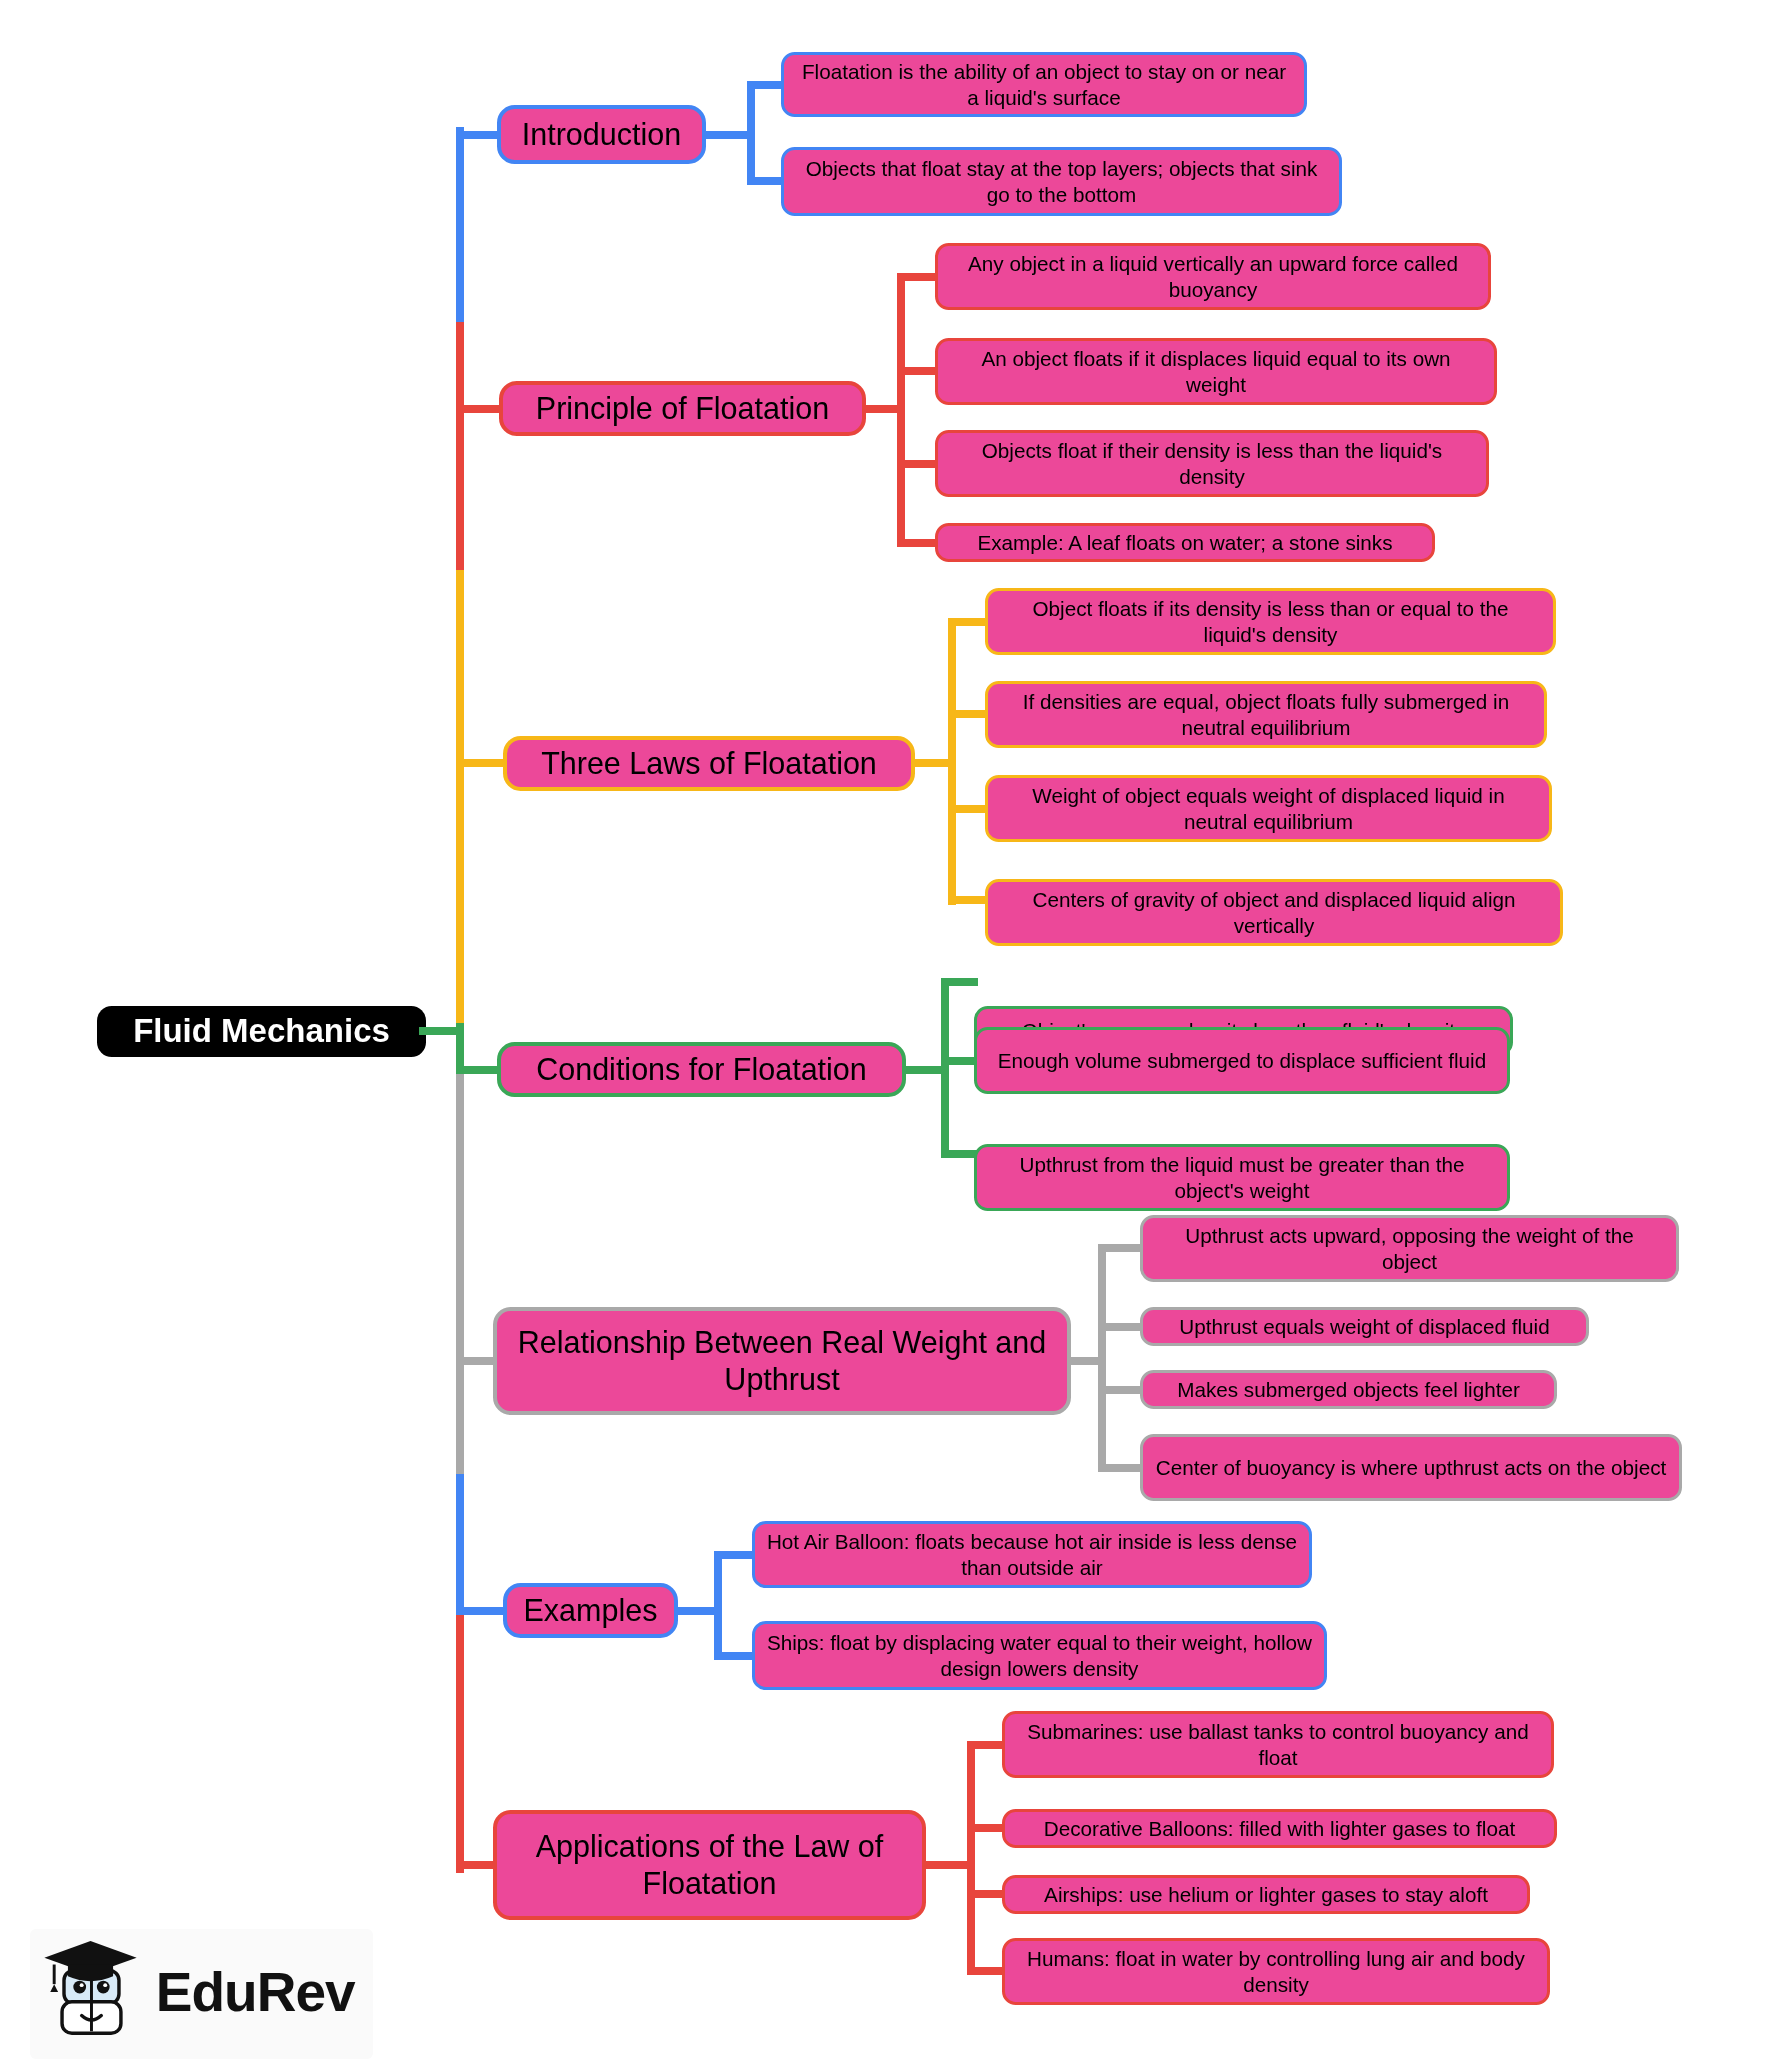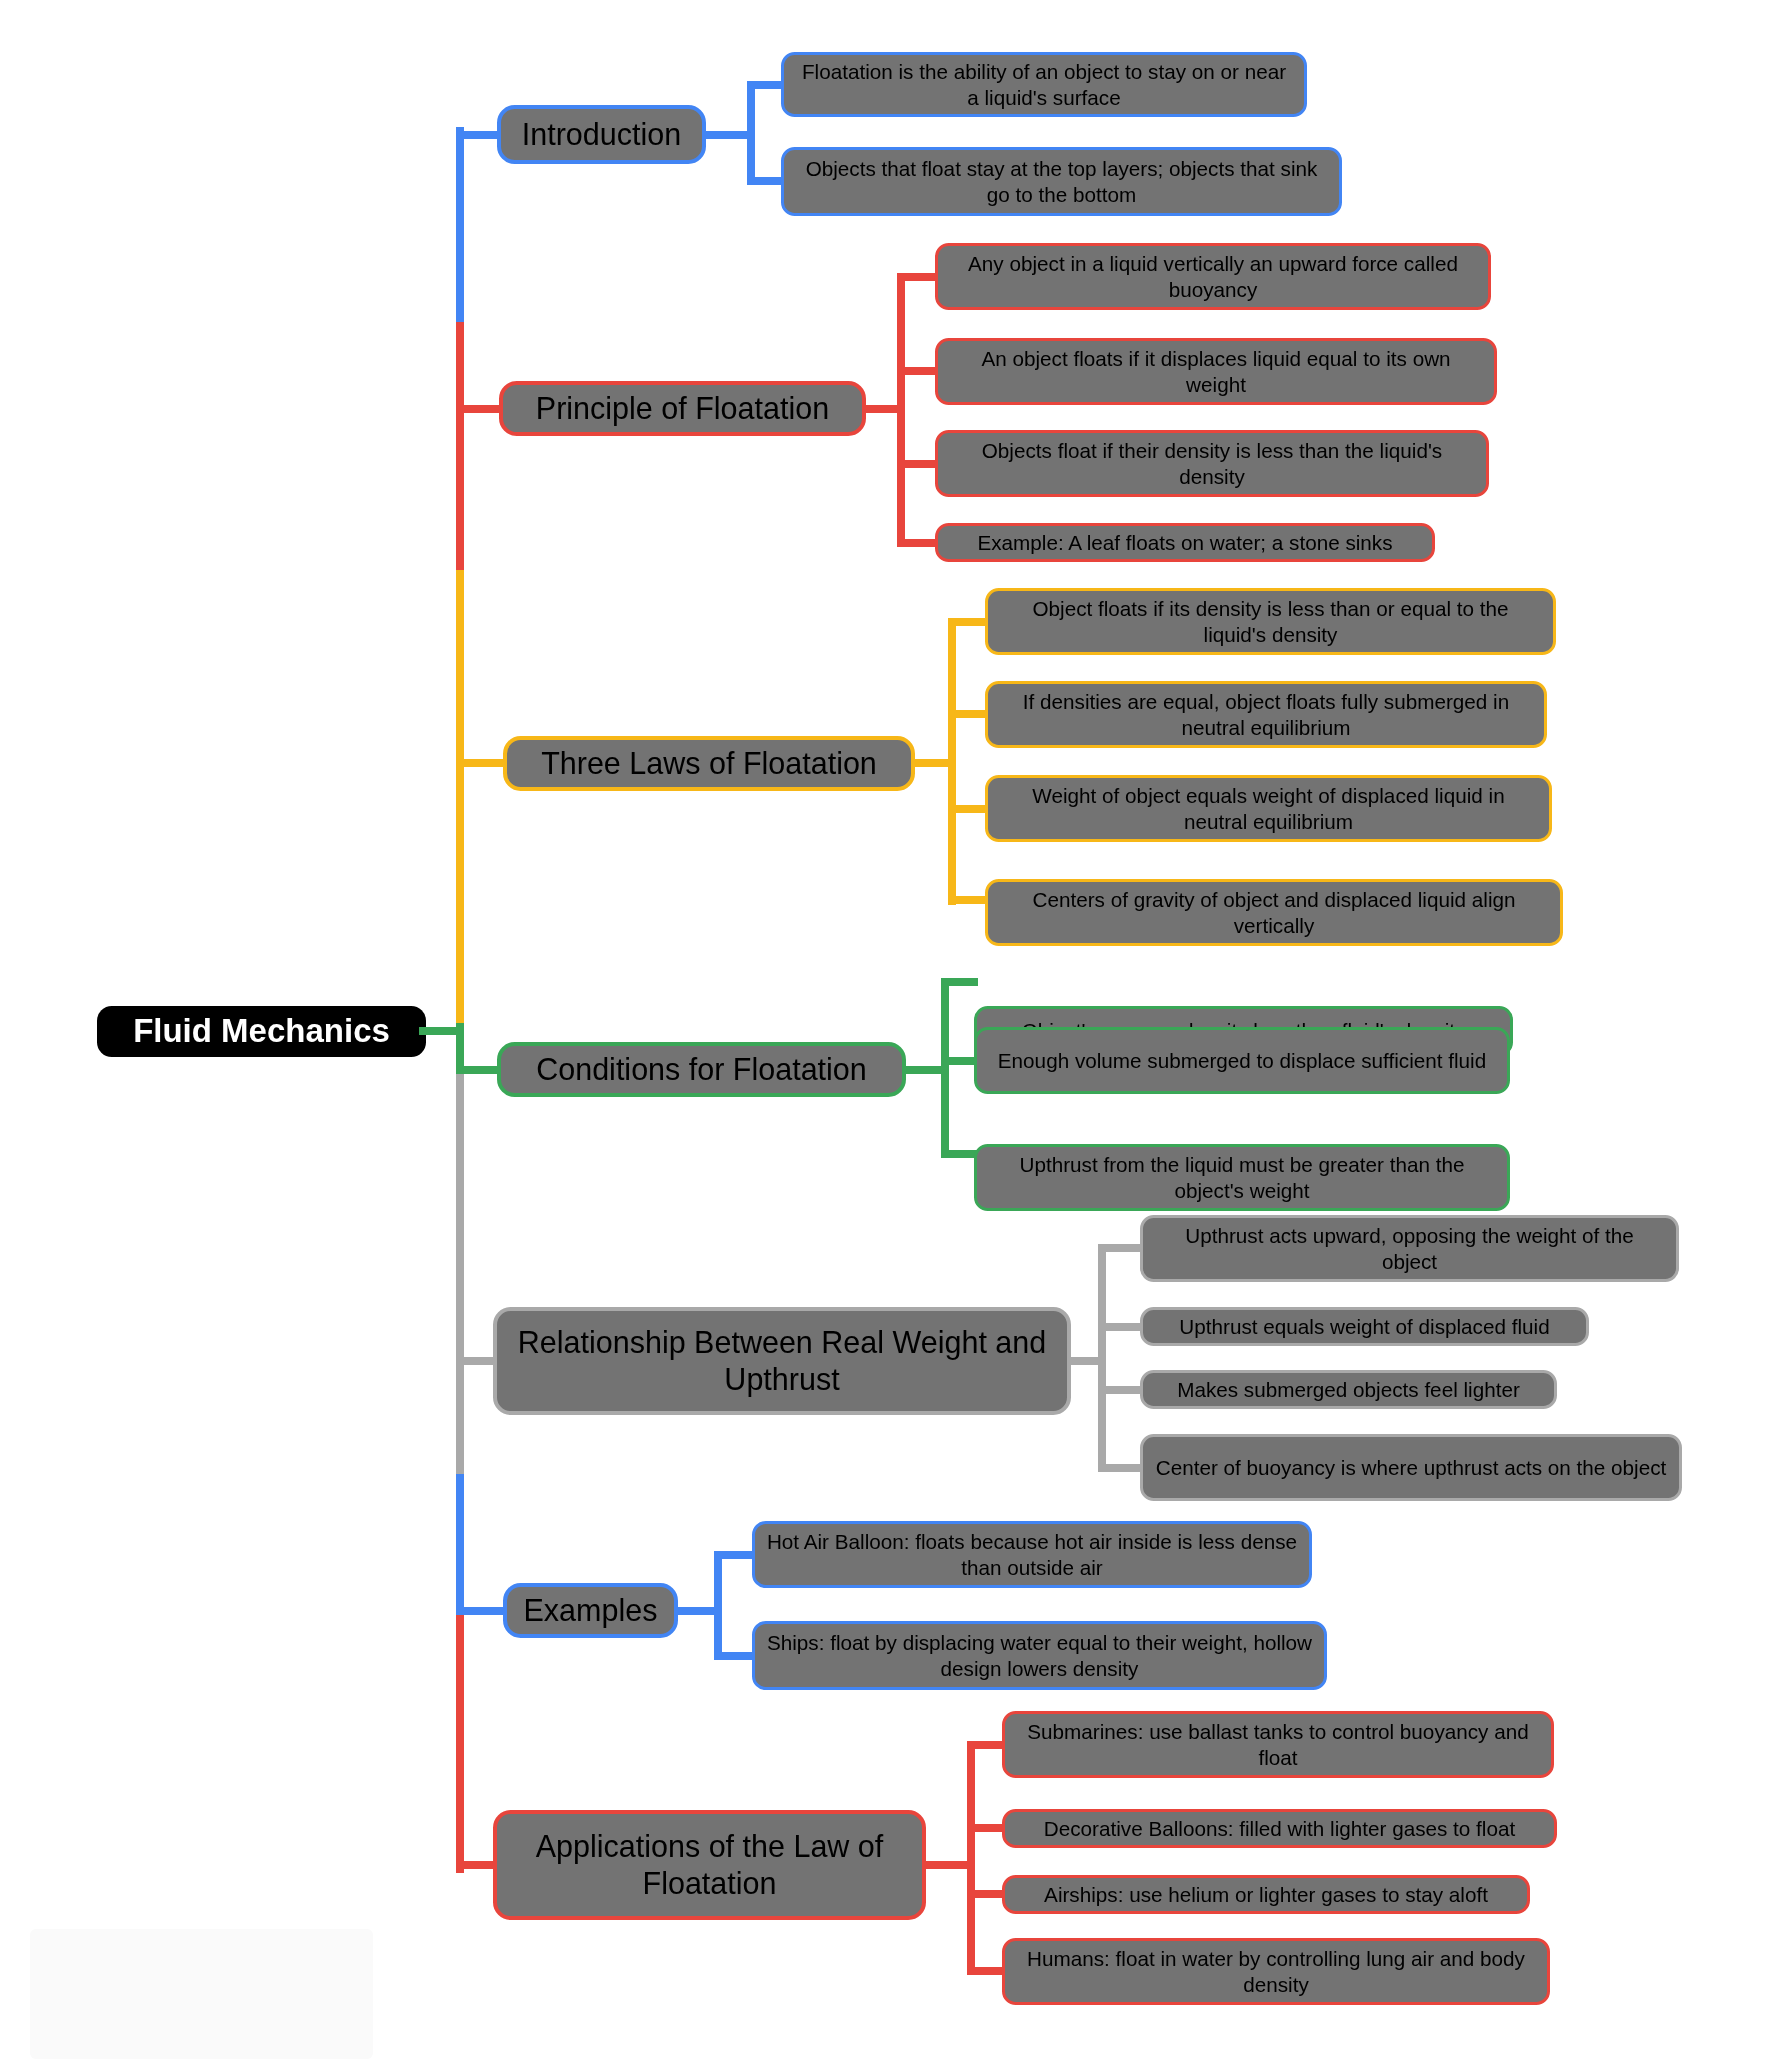--- a/index.html
+++ b/index.html
@@ -1,37 +1,56 @@
 <!DOCTYPE html>
 <html><head>
 <meta charset="utf-8">
 <style>
   html,body{margin:0;padding:0;background:#ffffff;}
   body{width:1786px;height:2066px;font-family:"Liberation Sans",sans-serif;}
   #canvas{position:relative;width:1786px;height:2066px;overflow:hidden;background:#ffffff;}
   .conn{position:absolute;}
   .node{position:absolute;box-sizing:border-box;display:flex;align-items:center;justify-content:center;
-        text-align:center;background:#737373;color:#000000;line-height:1.22;}
+        text-align:center;background:#ec4899;color:#000000;line-height:1.22;}
   .branch{font-size:30.5px;border-radius:17.7px;border:4.9px solid #000;padding:2px 13.8px;}
   .leaf{font-size:20.7px;border-radius:13.8px;border:3.9px solid #000;padding:2px 11.8px;}
   .root{left:97px;top:1006px;width:329px;height:51px;background:#000000;color:#ffffff;
         font-size:33px;font-weight:bold;border-radius:14.8px;padding:0 9.9px;}
   #logo-backdrop{position:absolute;left:29.6px;top:1929px;width:343px;height:130px;background:#fafafa;border-radius:5.9px;}
   #logo-area{position:absolute;left:41px;top:1939px;display:flex;align-items:center;gap:15.8px;}
   .logo-text{font-size:55px;font-weight:bold;color:#111111;letter-spacing:-1px;}
   .mascot{display:inline-block;width:99px;height:106px;}
 </style>
 </head>
 <body>
 
 <div id="canvas">
 
   <div class="node root">Fluid Mechanics</div>
 
   <div id="logo-backdrop"></div>
+  <div id="logo-area">
+    <span class="mascot">
+      <svg width="99" height="106" viewBox="0 0 100 108" xmlns="http://www.w3.org/2000/svg">
+        <line x1="13" y1="26" x2="13" y2="46" stroke="#111" stroke-width="3"></line>
+        <path d="M13 46 l4 8 l-8 0 z" fill="#111"></path>
+        <rect x="23" y="32" width="56" height="34" rx="10" fill="#D8EAF7" stroke="#111" stroke-width="3.5"></rect>
+        <rect x="21" y="64" width="60" height="32" rx="10" fill="#ffffff" stroke="#111" stroke-width="3.5"></rect>
+        <line x1="51" y1="34" x2="51" y2="94" stroke="#111" stroke-width="3"></line>
+        <circle cx="39" cy="49" r="6.5" fill="#111"></circle>
+        <circle cx="63" cy="49" r="6.5" fill="#111"></circle>
+        <circle cx="41" cy="47" r="2" fill="#fff"></circle>
+        <circle cx="65" cy="47" r="2" fill="#fff"></circle>
+        <path d="M41 78 Q51 87 61 78" stroke="#111" stroke-width="3.5" fill="none" stroke-linecap="round"></path>
+        <polygon points="50,2 97,19 50,36 3,19" fill="#111"></polygon>
+        <path d="M27 26 L27 38 Q50 48 73 38 L73 26 Z" fill="#111"></path>
+      </svg>
+    </span>
+    <span class="logo-text">EduRev</span>
+  </div>
 
 <div class="conn" style="left: 456px; top: 127px; width: 7.9px; height: 207px; background: rgb(66, 133, 244);"></div>
     <div class="conn" style="left: 456px; top: 322px; width: 7.9px; height: 260px; background: rgb(232, 69, 60);"></div>
     <div class="conn" style="left: 456px; top: 570px; width: 7.9px; height: 469px; background: rgb(247, 183, 24);"></div>
     <div class="conn" style="left: 456px; top: 1023px; width: 7.9px; height: 54px; background: rgb(58, 167, 87);"></div>
     <div class="conn" style="left: 456px; top: 1066px; width: 7.9px; height: 420px; background: rgb(169, 169, 169);"></div>
     <div class="conn" style="left: 456px; top: 1474px; width: 7.9px; height: 145px; background: rgb(66, 133, 244);"></div>
     <div class="conn" style="left: 456px; top: 1607px; width: 7.9px; height: 266px; background: rgb(232, 69, 60);"></div>
     <div class="conn" style="left: 419px; top: 1027px; width: 45px; height: 7.9px; background: rgb(58, 167, 87);"></div>
     <div class="conn" style="left: 456px; top: 131px; width: 45px; height: 7.9px; background: rgb(66, 133, 244);"></div>

